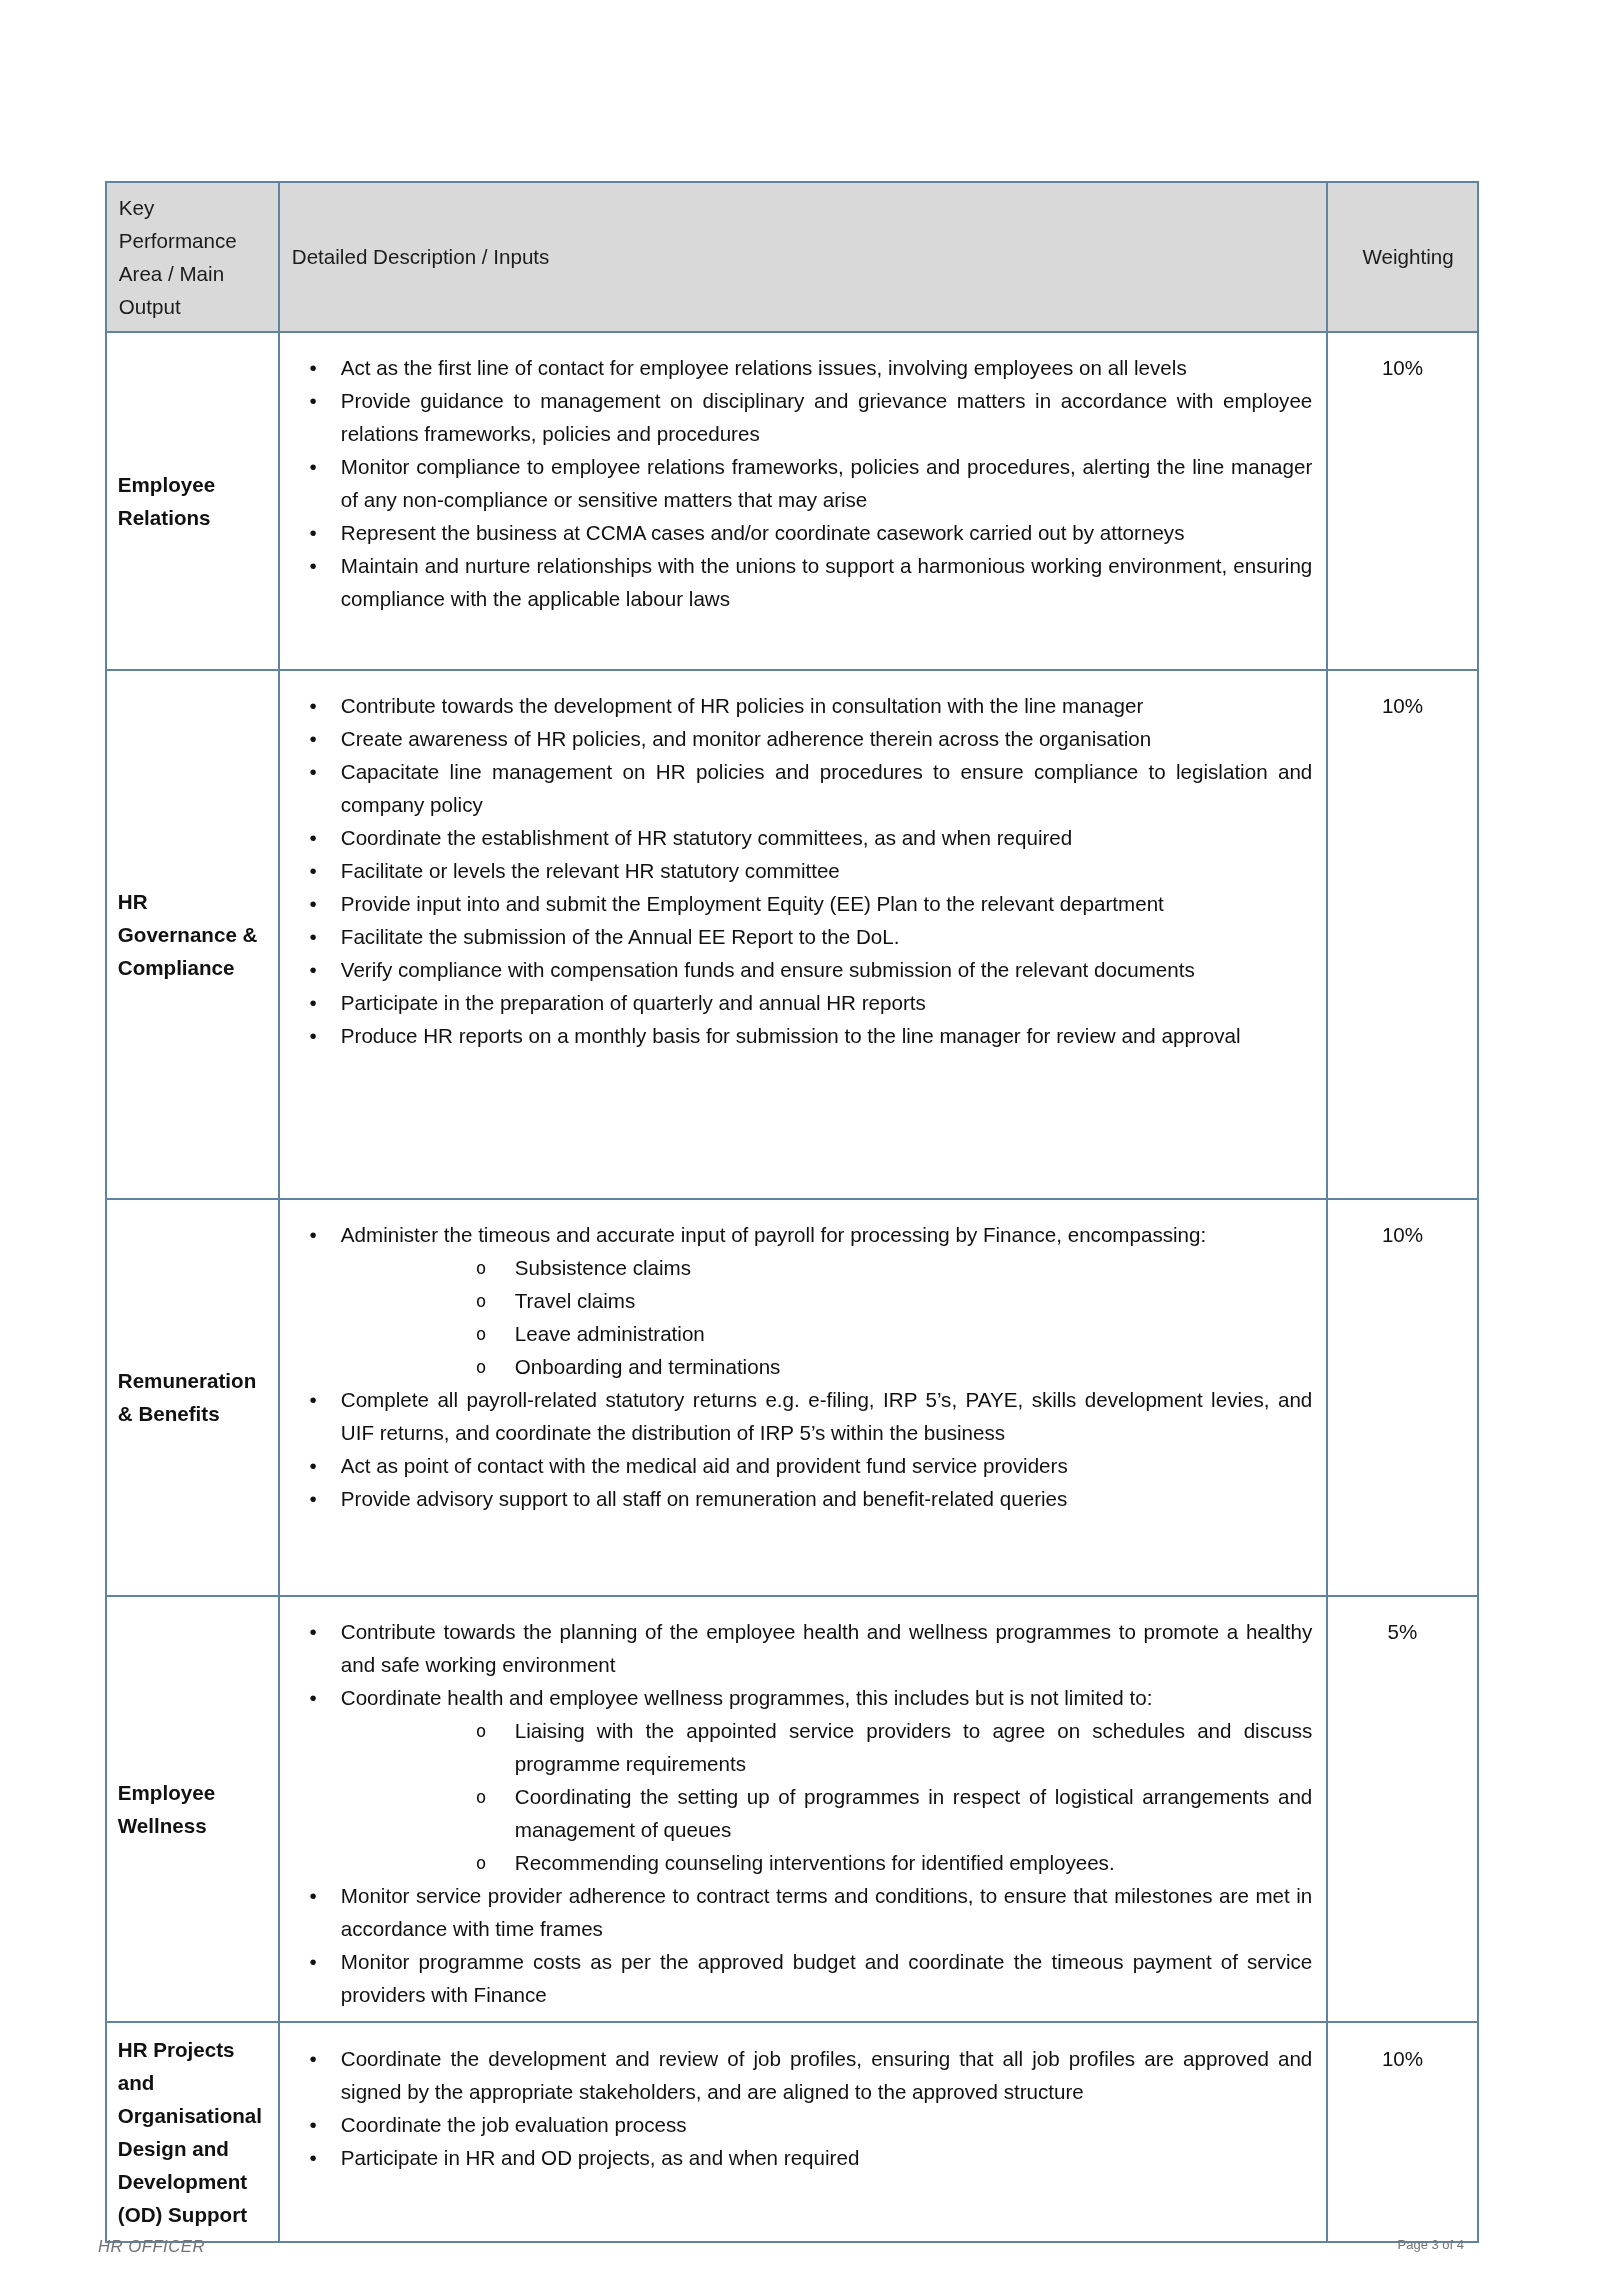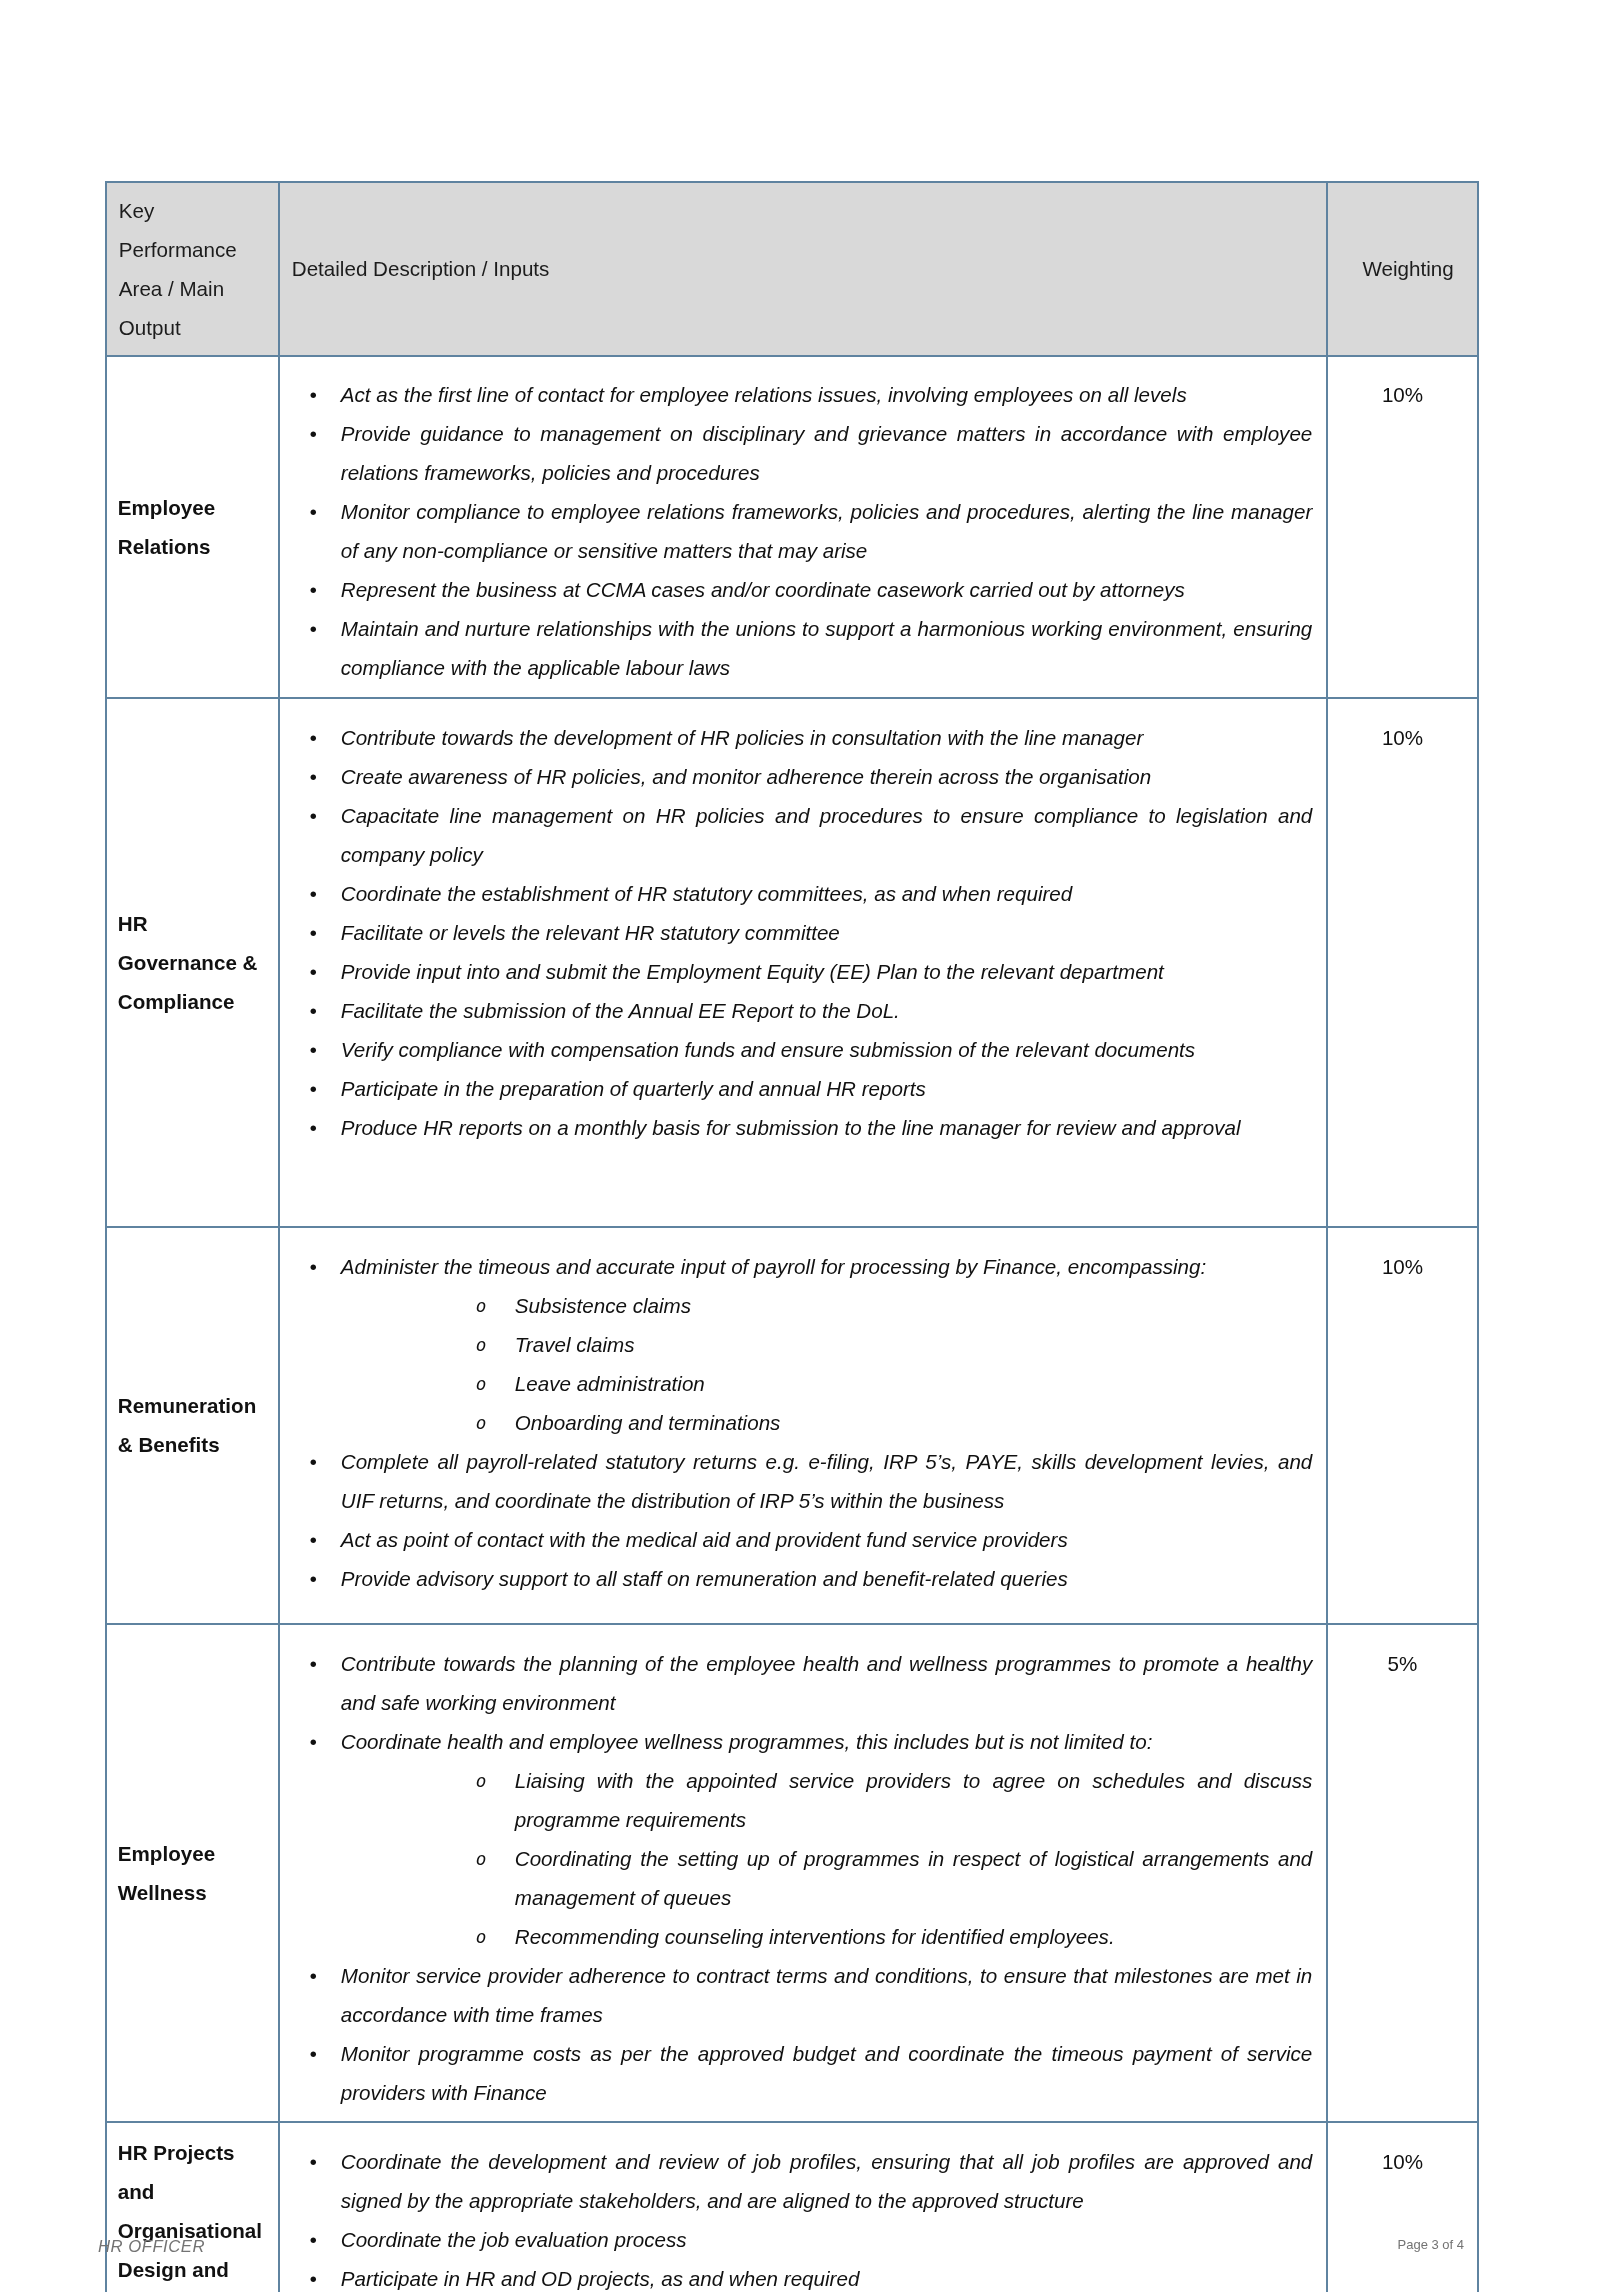--- a/index.html
+++ b/index.html
@@ -20,21 +20,21 @@
     border-collapse:collapse;
     border:2.9px solid #5f83a0;
     table-layout:fixed;
   }
   .kpa-table col.c-kpa{width:173px;}
   .kpa-table col.c-desc{width:1048px;}
   .kpa-table col.c-weight{width:151px;}
   .kpa-table th,.kpa-table td{
     border:2px solid #5f83a0;
     font-size:20.6px;
-    line-height:39px;
+    line-height:33px;
     font-weight:normal;
     vertical-align:middle;
     box-sizing:border-box;
   }
   .kpa-table thead tr{height:88px;}
   .kpa-table th{
     background:#d9d9d9;
     text-align:left;
     padding:7.8px 9.8px 7.8px 11.8px;
     color:#1c1c1c;
@@ -57,21 +57,20 @@
   }
   td.weight-cell{
     vertical-align:top;
     text-align:center;
     padding-top:18.6px;
   }
   ul.bullets{
     margin:0;
     padding:0;
     list-style:none;
-    font-style:italic;
   }
   ul.bullets li{
     position:relative;
     text-align:justify;
   }
   li.bullet{padding-left:53px;}
   li.bullet::before{
     content:"\2022";
     position:absolute;
     left:21.6px;

